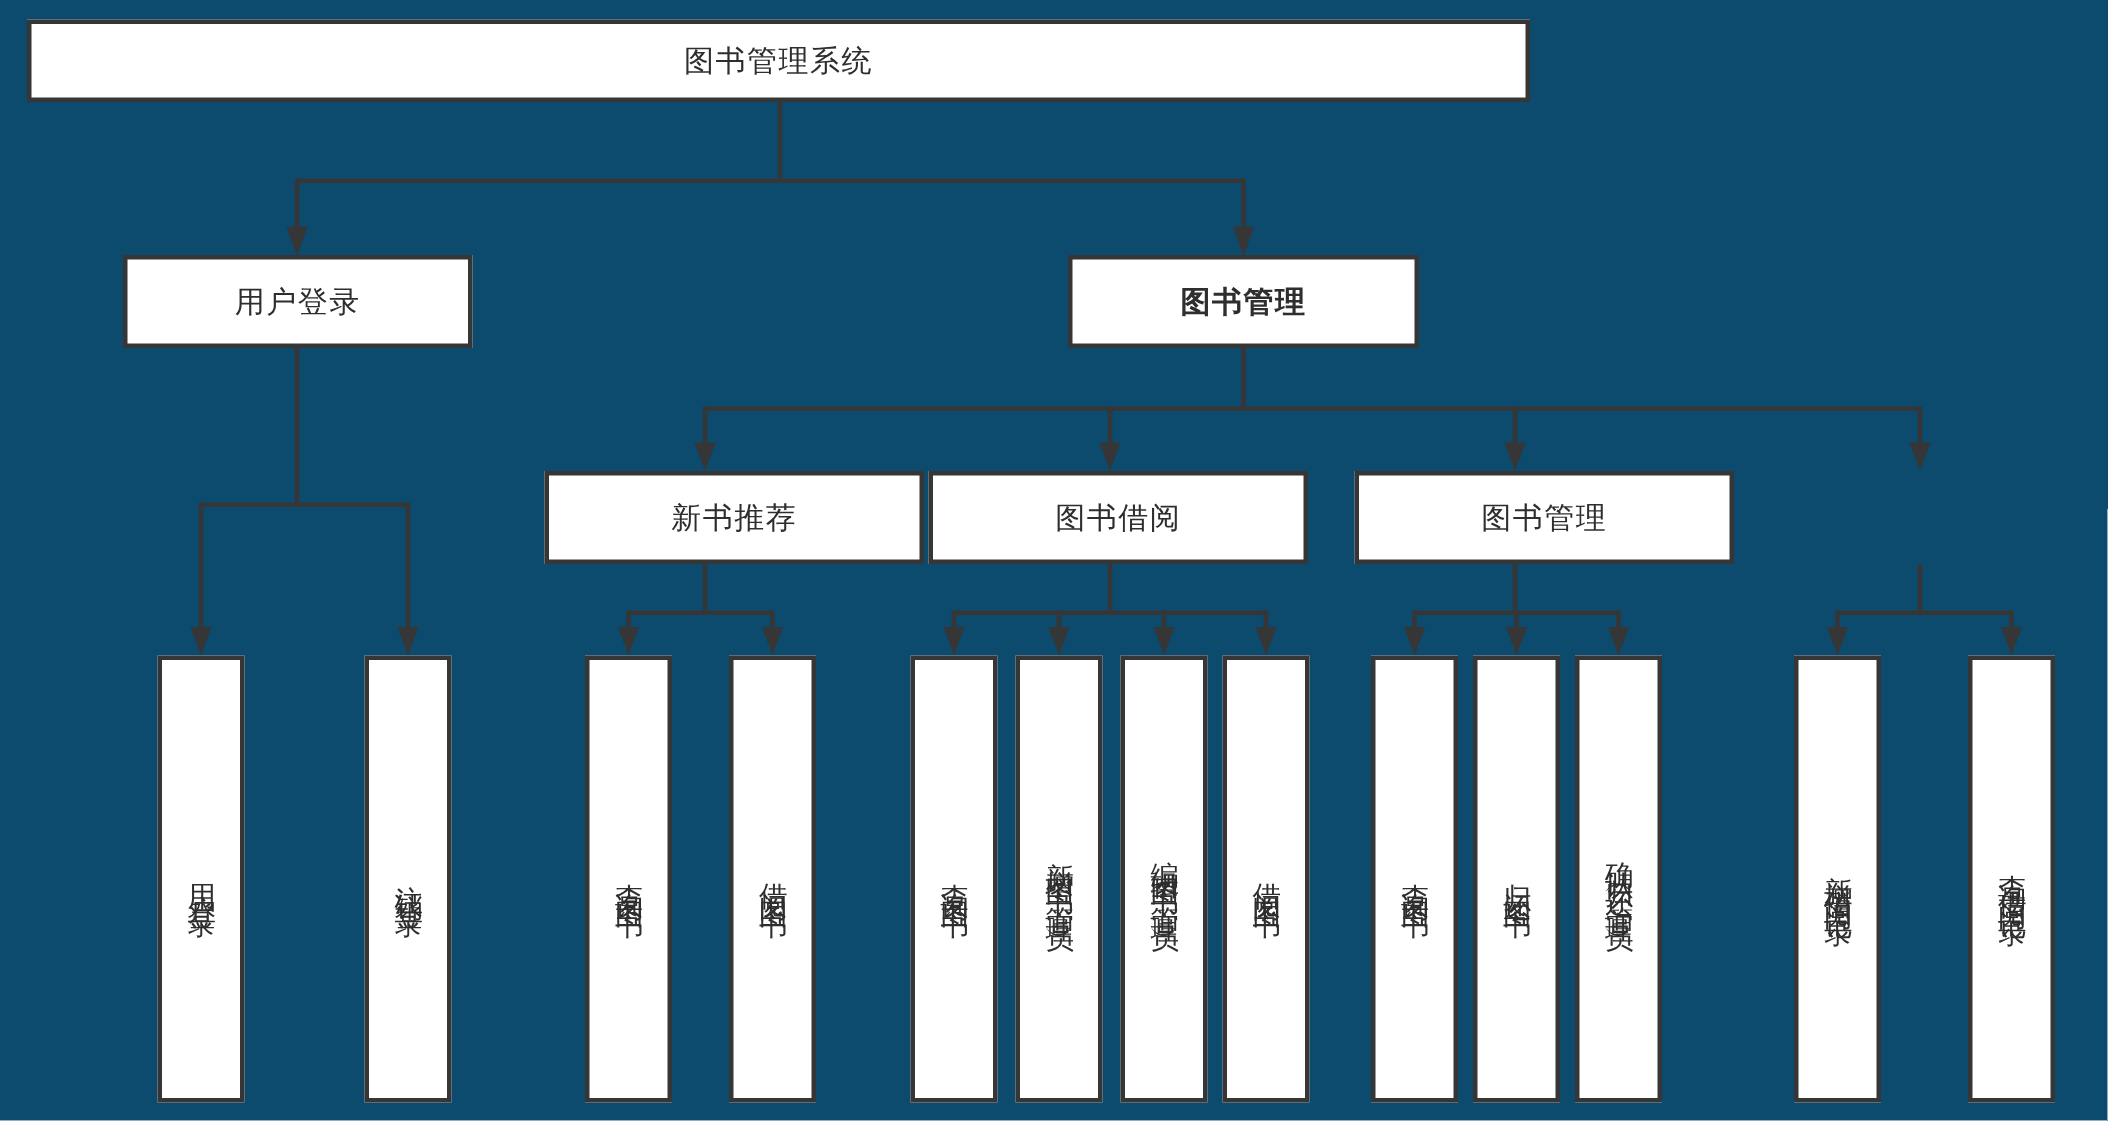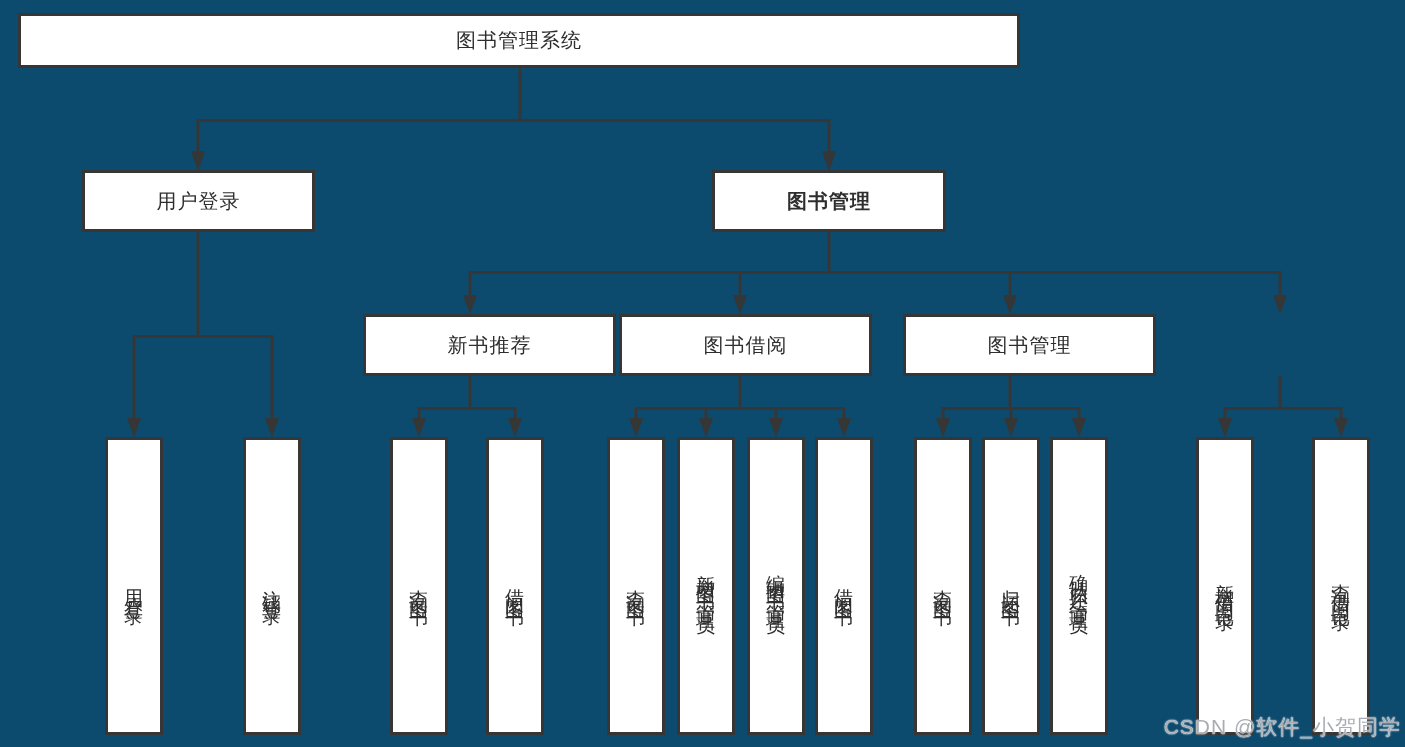--- a/index.html
+++ b/index.html
@@ -198,15 +198,14 @@
   <div class="node leaf" style="left:1050px;">
     <span class="vtext">确认归还（管理员）</span>
   </div>
   <div class="node leaf" style="left:1196px;">
     <span class="vtext">新增借阅记录</span>
   </div>
   <div class="node leaf" style="left:1312px;">
     <span class="vtext">查询借阅记录</span>
   </div>
 
-  <div id="watermark">CSDN @软件_小贺同学</div>
 
 </div>
 
 </body></html>

